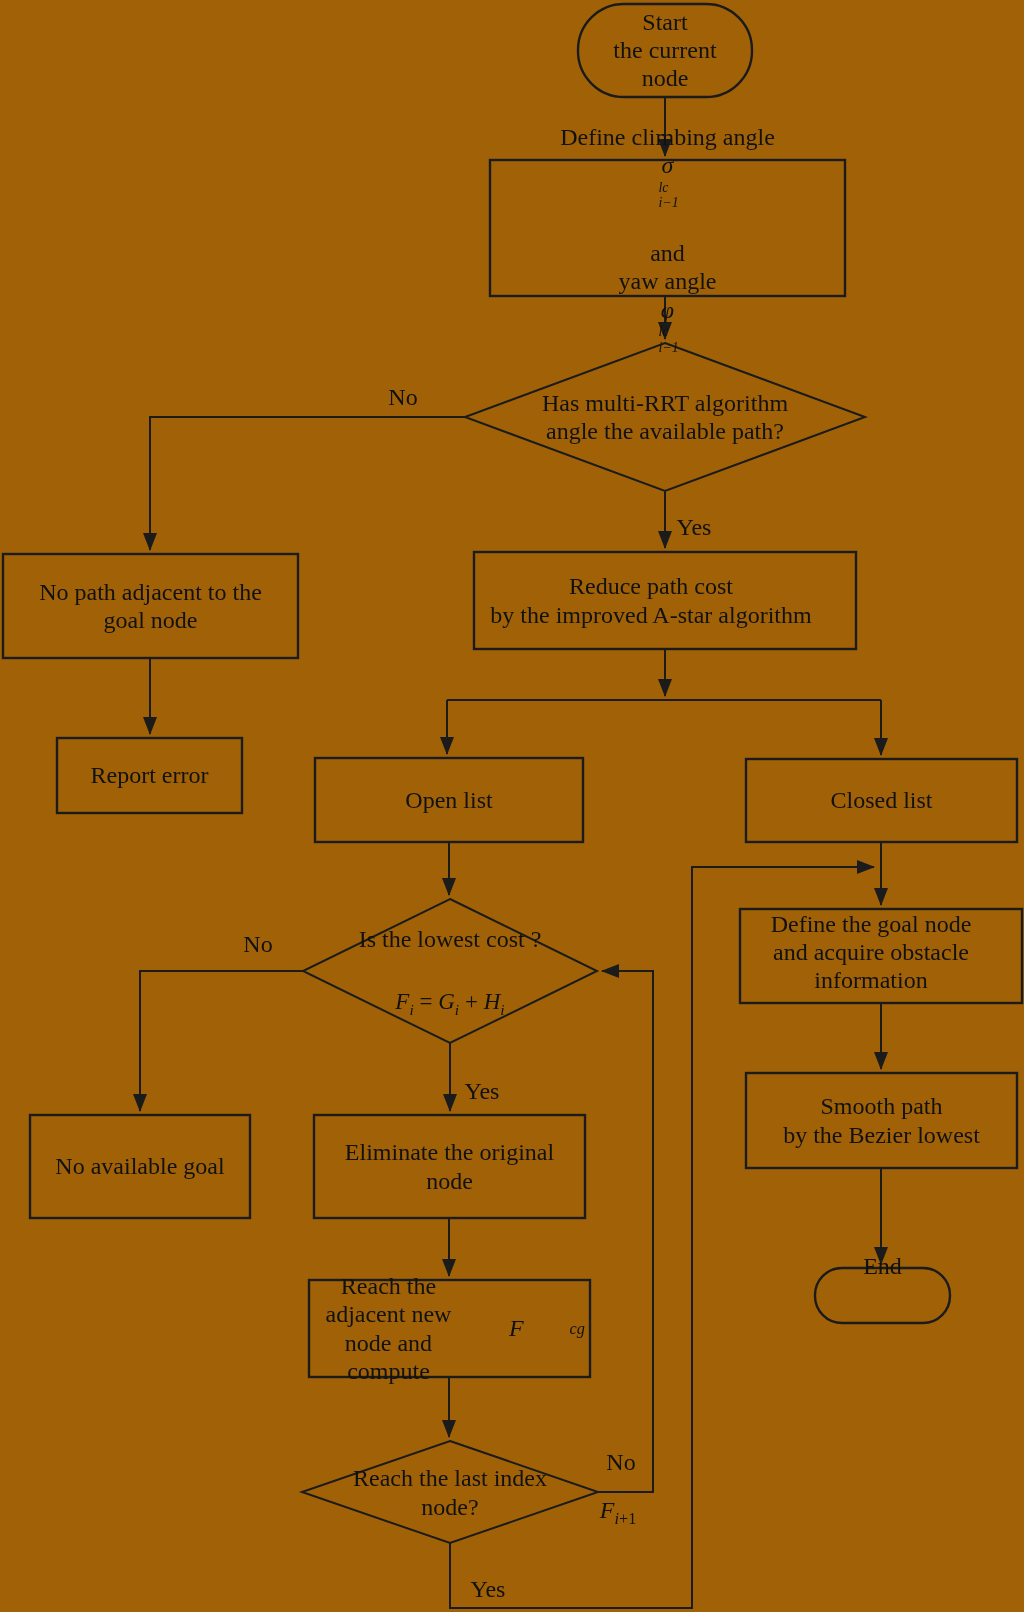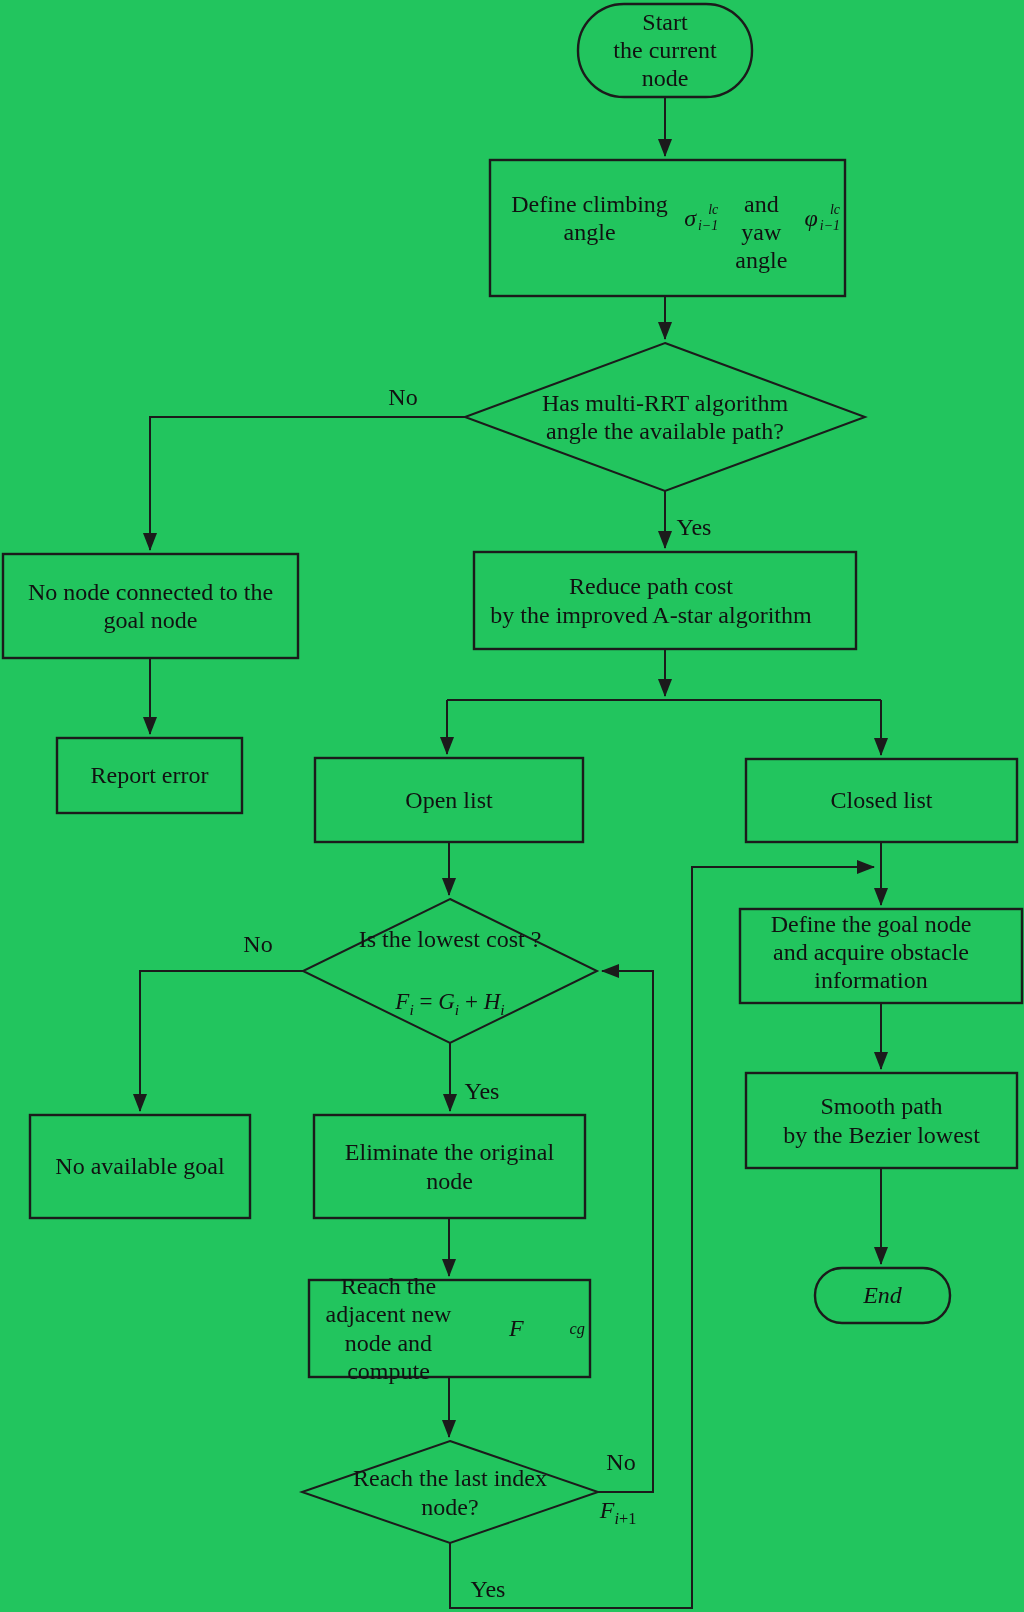--- a/index.html
+++ b/index.html
@@ -1,34 +1,34 @@
 <!DOCTYPE html>
 <html><head>
 <meta charset="utf-8">
 <style>
   html,body{margin:0;padding:0;background:#ffffff;}
   .stage{
-    position:relative;width:1024px;height:1612px;background:#22c55e;
+    position:relative;width:1024px;height:1612px;background:#a16207;
     font-family:"Liberation Serif","DejaVu Serif",serif;color:#111111;
     overflow:hidden;
   }
   svg.wires{position:absolute;left:0;top:0;width:1024px;height:1612px;}
   .lbl{
     position:absolute;display:flex;align-items:center;justify-content:center;
     text-align:center;white-space:pre-line;font-size:24px;line-height:1.18;
   }
   .tag{
     position:absolute;transform:translate(-50%,-50%);
     font-size:24px;white-space:pre;line-height:1;
   }
   .formula{font-size:23px;margin-top:6px;}
   i{font-style:italic;}
   sub{font-size:0.68em;}
   .ss{
-    display:inline-flex;flex-direction:column;align-items:flex-end;
+    display:inline-flex;flex-direction:column;align-items:flex-start;
     font-size:0.58em;line-height:1.12;vertical-align:-0.55em;margin-left:2px;
     font-style:italic;
   }
   .ss span{display:block;}
 </style>
 </head>
 <body>
 
 <div class="stage">
 
@@ -80,28 +80,28 @@
       <path d="M881,842 V905" marker-end="url(#arr)"></path>
       <path d="M881,1003 V1069" marker-end="url(#arr)"></path>
       <path d="M881,1168 V1264" marker-end="url(#arr)"></path>
     </g>
   </svg>
 
   <div class="lbl" style="left:565px;top:5px;width:200px;height:90px;">Start
 the current
 node</div>
 
-  <div class="lbl" style="left:495px;top:155px;width:345px;height:126px;">Define climbing angle <i>σ</i><span class="ss"><span>lc</span><span>i−1</span></span>
+  <div class="lbl" style="left:495px;top:176px;width:345px;height:126px;flex-direction:column;">Define climbing angle <i>σ</i><span class="ss"><span>lc</span><span>i−1</span></span>
 and
 yaw angle <i>φ</i><span class="ss"><span>lc</span><span>i−1</span></span></div>
 
   <div class="lbl" style="left:485px;top:375px;width:360px;height:84px;">Has multi-RRT algorithm
 angle the available path?</div>
 
-  <div class="lbl" style="left:8px;top:559px;width:285px;height:94px;">No node connected to the
+  <div class="lbl" style="left:8px;top:559px;width:285px;height:94px;">No path adjacent to the
 goal node</div>
 
   <div class="lbl" style="left:62px;top:741px;width:175px;height:69px;">Report error</div>
 
   <div class="lbl" style="left:465px;top:557px;width:372px;height:87px;">Reduce path cost
 by the improved A-star algorithm</div>
 
   <div class="lbl" style="left:320px;top:763px;width:258px;height:74px;">Open list</div>
 
   <div class="lbl" style="left:751px;top:764px;width:261px;height:73px;">Closed list</div>
@@ -124,21 +124,21 @@
   <div class="lbl" style="left:330px;top:1455px;width:240px;height:75px;">Reach the last index
 node?</div>
 
   <div class="lbl" style="left:735px;top:912px;width:272px;height:80px;">Define the goal node
 and acquire obstacle
 information</div>
 
   <div class="lbl" style="left:751px;top:1076px;width:261px;height:89px;">Smooth path
 by the Bezier lowest</div>
 
-  <div class="lbl" style="left:820px;top:1270px;width:125px;height:51px;font-style:italic;">End</div>
+  <div class="lbl" style="left:820px;top:1241px;width:125px;height:51px;">End</div>
 
   <span class="tag" style="left:403px;top:397px;">No</span>
 
   <span class="tag" style="left:694px;top:527px;">Yes</span>
 
   <span class="tag" style="left:258px;top:944px;">No</span>
 
   <span class="tag" style="left:482px;top:1091px;">Yes</span>
 
   <span class="tag" style="left:621px;top:1462px;">No</span>

